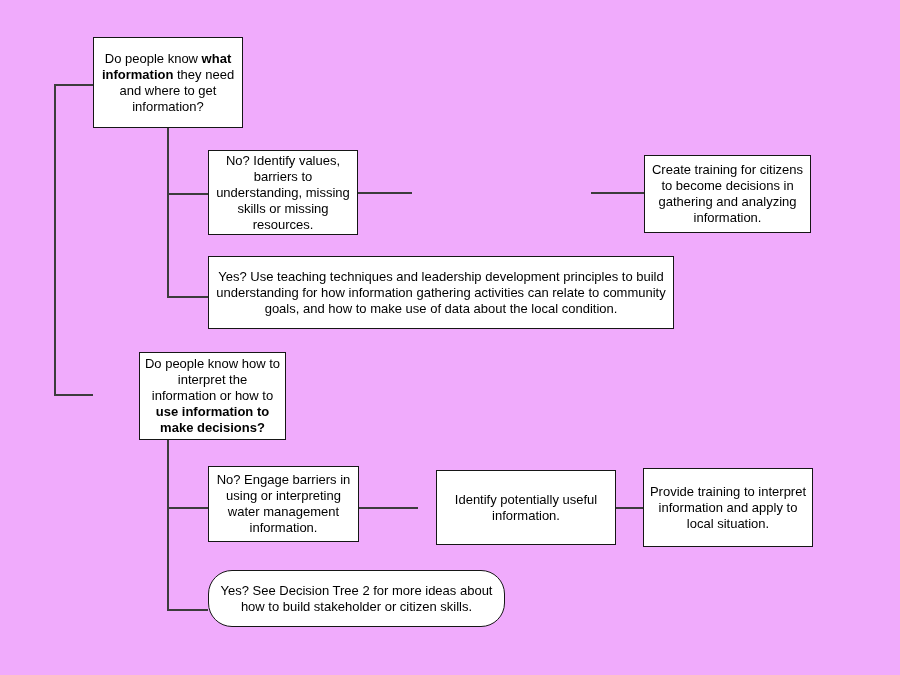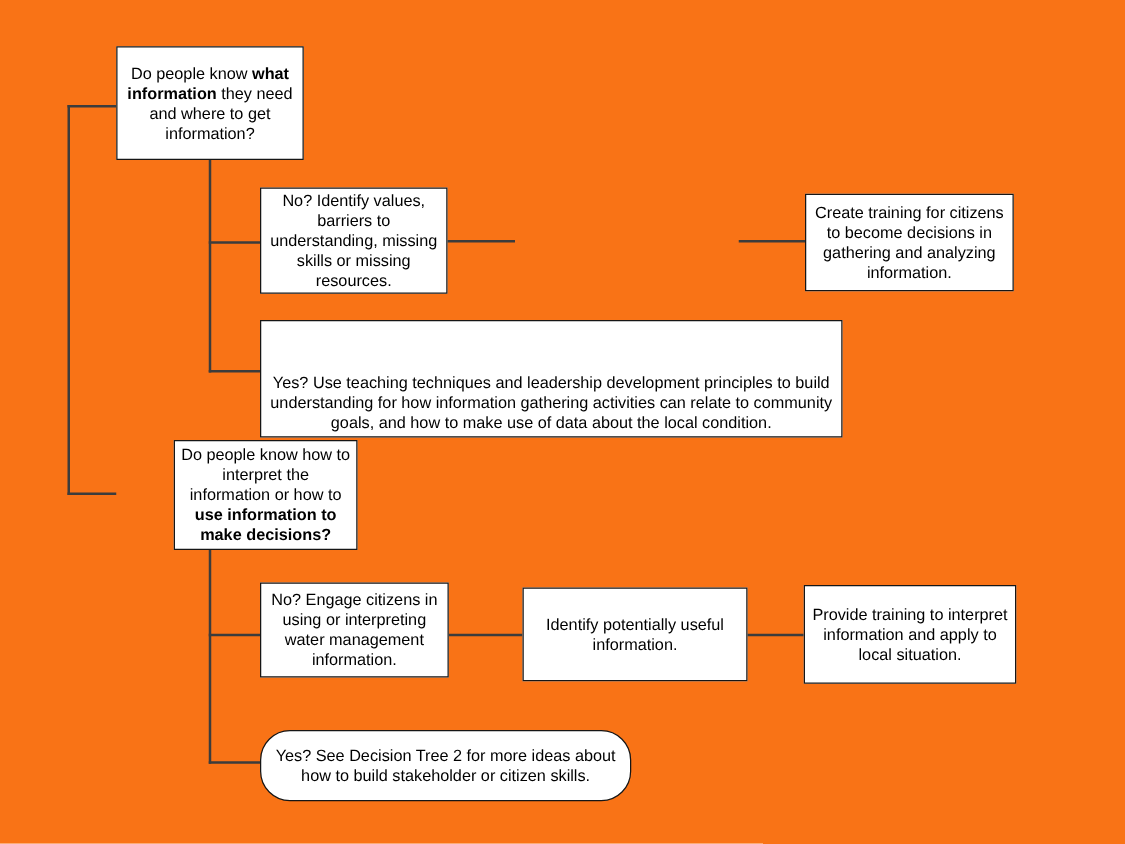--- a/index.html
+++ b/index.html
@@ -5,21 +5,21 @@
   html, body {
     margin: 0;
     padding: 0;
     background: #ffffff;
     font-family: "Liberation Sans", "DejaVu Sans", sans-serif;
   }
   .canvas {
     position: relative;
     width: 900px;
     height: 675px;
-    background: #f97316;
+    background: #f0abfc;
     overflow: hidden;
   }
   .box {
     position: absolute;
     box-sizing: border-box;
     border: 1.5px solid #161616;
     background: #ffffff;
     display: flex;
     align-items: center;
     justify-content: center;
@@ -64,37 +64,37 @@
 
   <div class="box" style="left:208px; top:150px; width:150px; height:85px;align-items:center;">
     <div>No? Identify values, barriers to understanding, missing skills or missing resources.</div>
   </div>
 
 
   <div class="box" style="left:644px; top:155px; width:167px; height:78px;">
     <div>Create training for citizens to become decisions in gathering and analyzing information.</div>
   </div>
 
-  <div class="box" style="left:208px; top:256px; width:466px; height:94px;align-items:flex-end;">
+  <div class="box" style="left:208px; top:256px; width:466px; height:73px;">
     <div>Yes? Use teaching techniques and leadership development principles to build understanding for how information gathering activities can relate to community goals, and how to make use of data about the local condition.</div>
   </div>
 
   <div class="box" style="left:93px; top:352px; width:147px; height:88px;margin-left:46px;">
     <div><span>Do people know how to interpret the information or how to </span><b>use information to make decisions?</b><span></span></div>
   </div>
 
   <div class="box" style="left:208px; top:466px; width:151px; height:76px;">
-    <div>No? Engage citizens in using or interpreting water management information.</div>
+    <div>No? Engage barriers in using or interpreting water management information.</div>
   </div>
 
-  <div class="box" style="left:418px; top:470px; width:180px; height:75px;">
+  <div class="box" style="left:436px; top:470px; width:180px; height:75px;">
     <div>Identify potentially useful information.</div>
   </div>
 
   <div class="box" style="left:643px; top:468px; width:170px; height:79px;">
     <div>Provide training to interpret information and apply to local situation.</div>
   </div>
 
-  <div class="box" style="left:208px; top:584px; width:297px; height:57px;border-radius:24px;">
+  <div class="box" style="left:208px; top:570px; width:297px; height:57px;border-radius:24px;">
     <div>Yes? See Decision Tree 2 for more ideas about how to build stakeholder or citizen skills.</div>
   </div>
 
 </div>
 
 </body></html>

